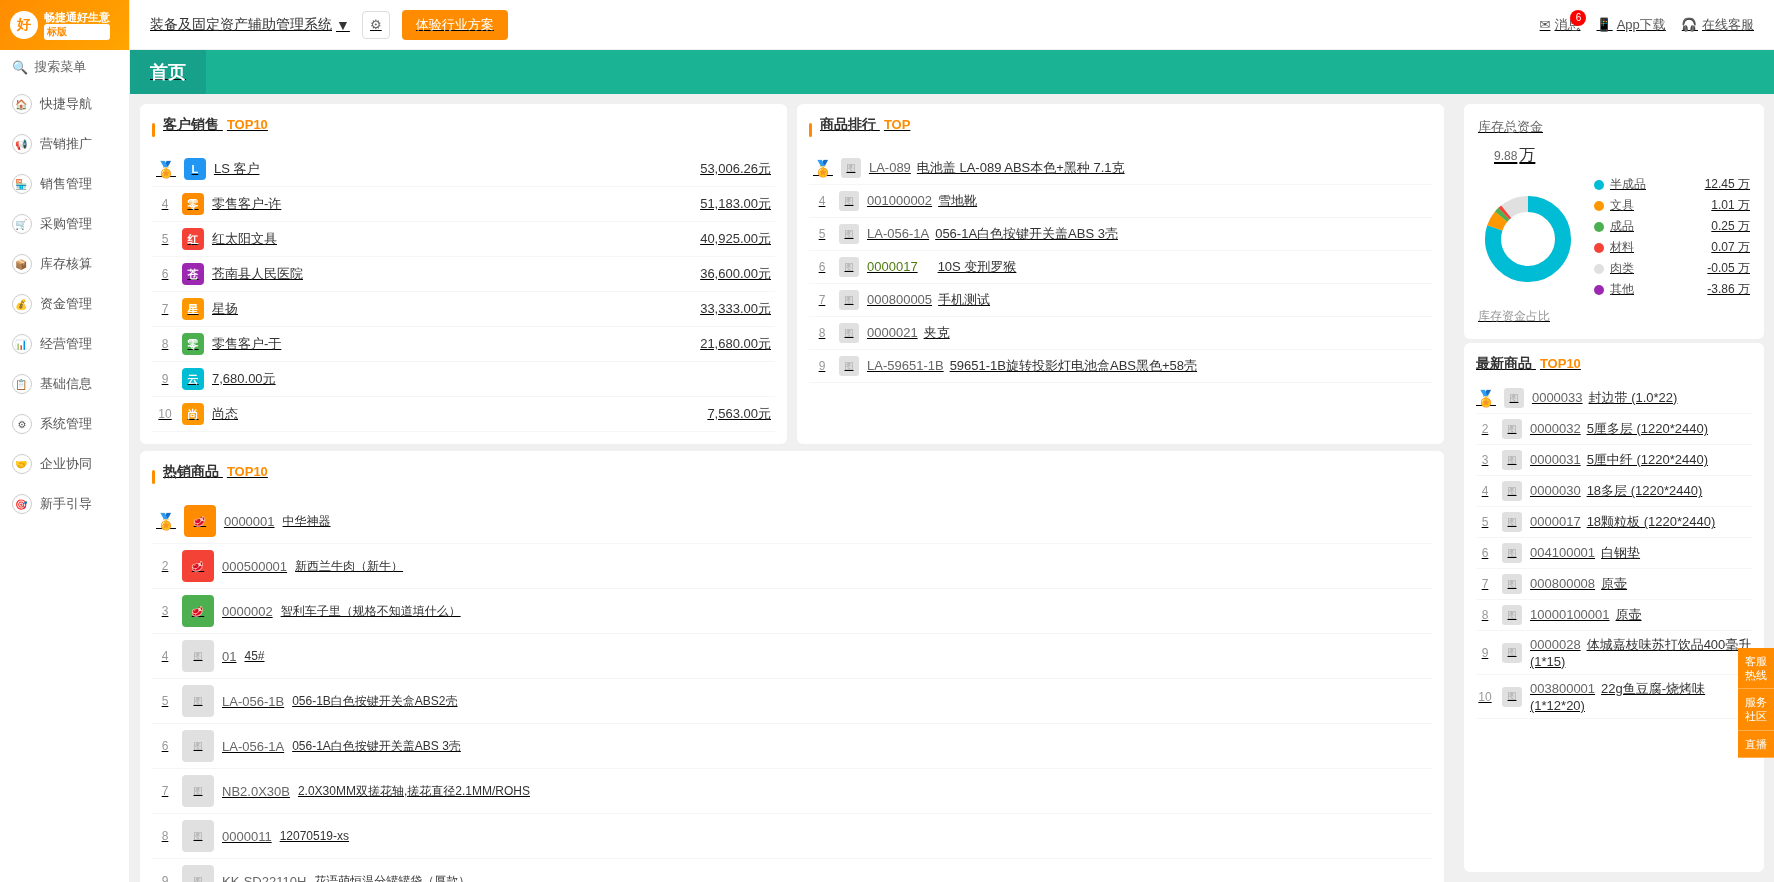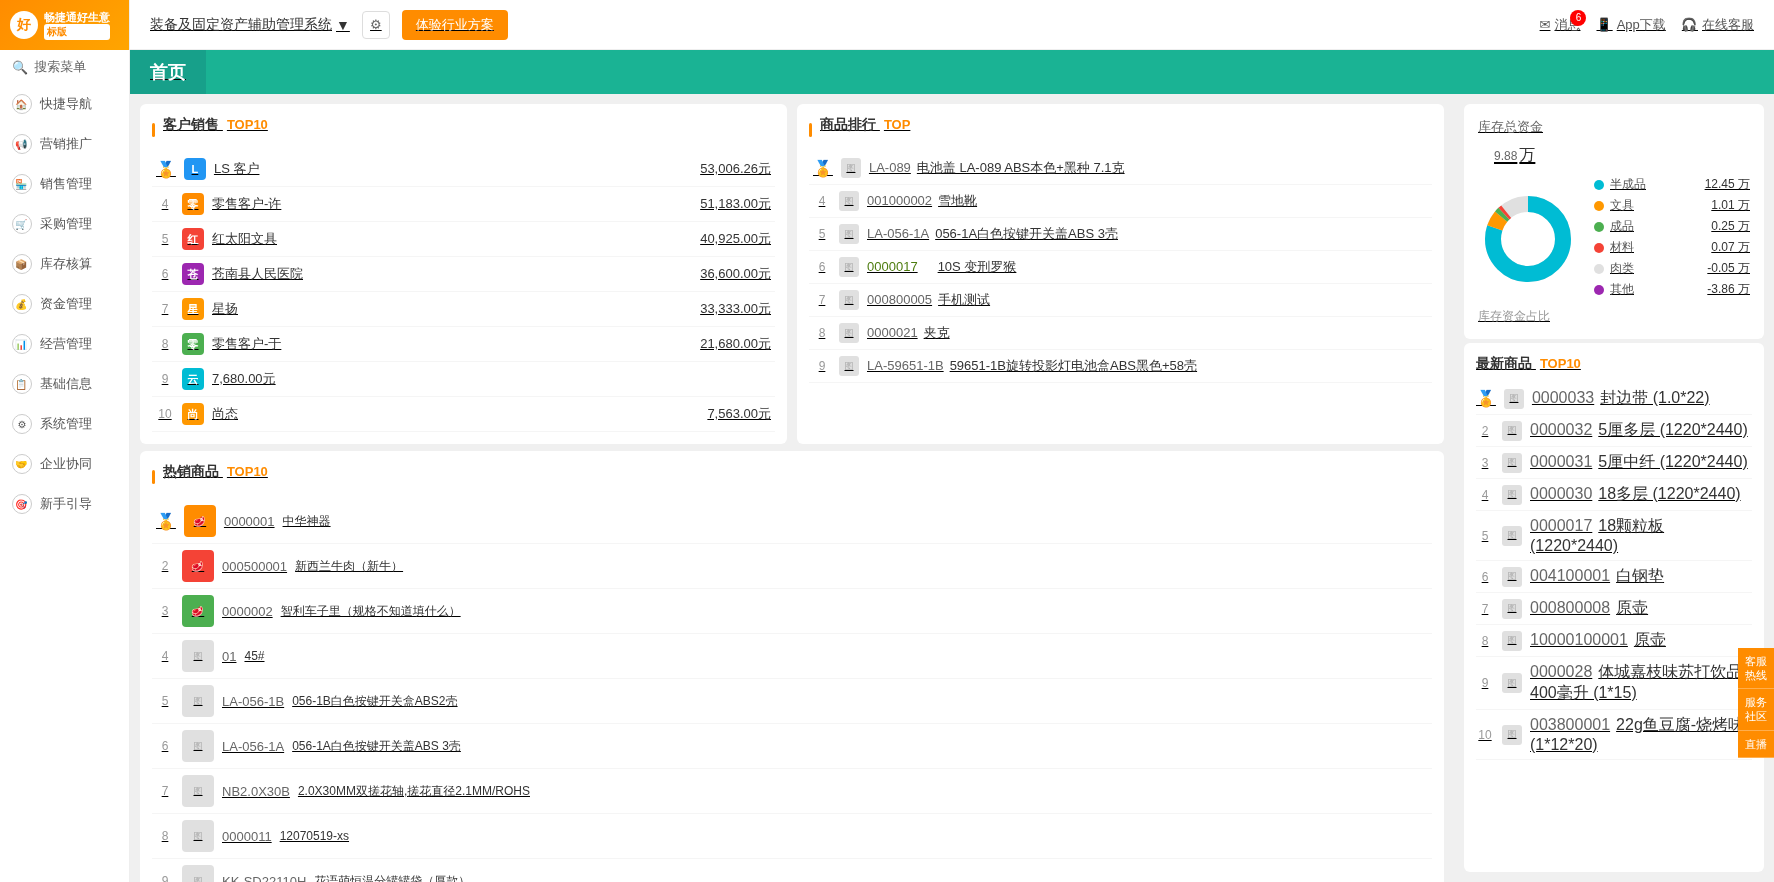--- a/index.html
+++ b/index.html
@@ -366,21 +366,21 @@
       height: 20px;
       background: #e0e0e0;
       border-radius: 3px;
       flex-shrink: 0;
       display: flex;
       align-items: center;
       justify-content: center;
       font-size: 9px;
       color: #aaa;
     }
-    .newest-info { flex: 1; font-size: 16px; color: #333; }
+    .newest-info { flex: 1; font-size: 13px; color: #333; }
 
     
     .float-btn {
       position: fixed;
       right: 0;
       bottom: 124px;
       display: flex;
       flex-direction: column;
     }
     .float-item {

